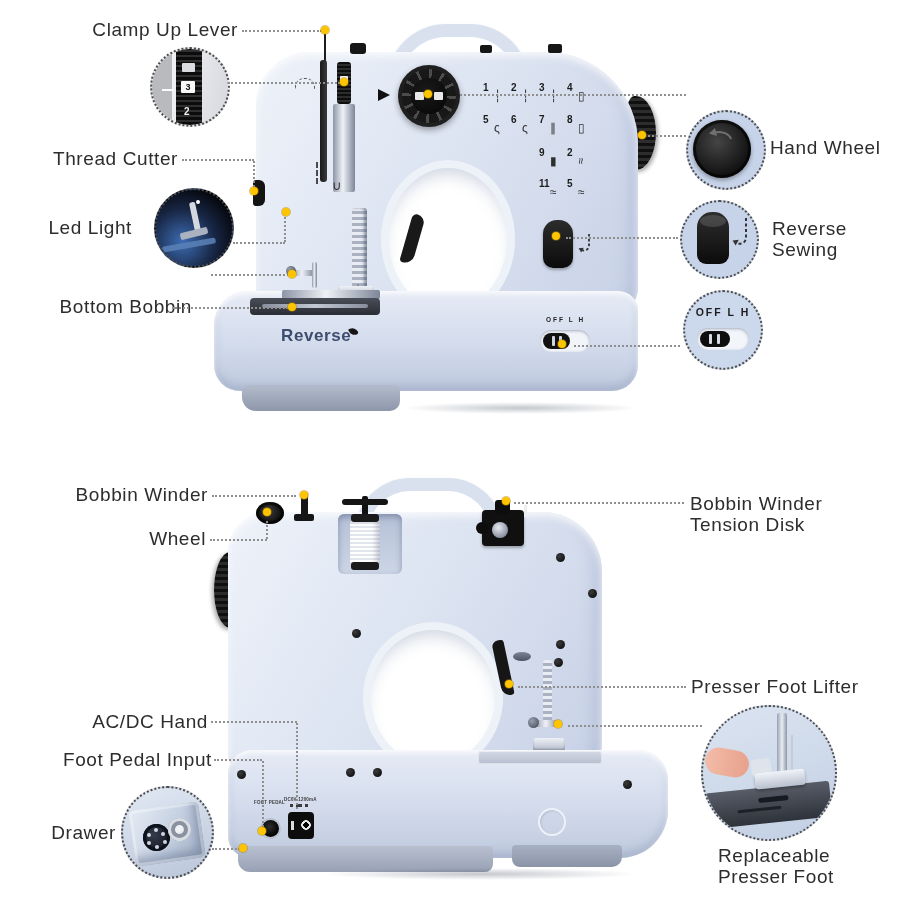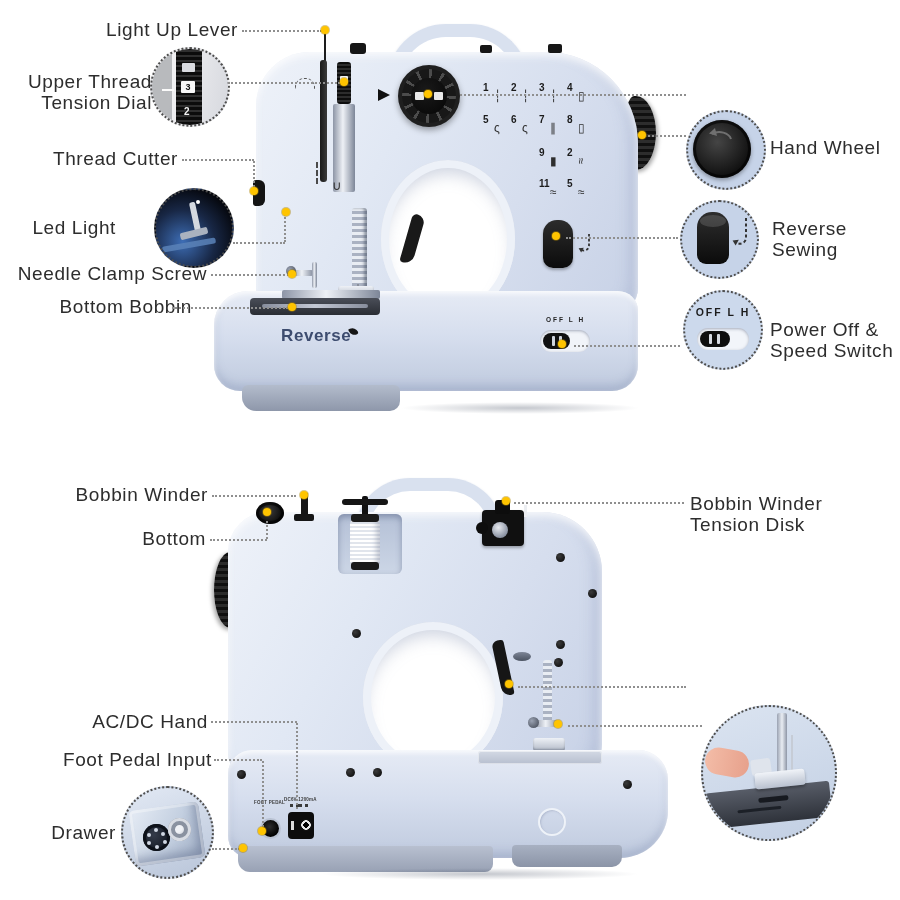--- a/index.html
+++ b/index.html
@@ -154,54 +154,51 @@
       <div class="abs" style="left:3px;top:3px;width:27px;height:16px;background:#111;border-radius:8px;">
         <div class="abs" style="left:9px;top:3px;width:3px;height:10px;background:#cfd4dd;border-radius:1px;"></div>
         <div class="abs" style="left:16px;top:3px;width:3px;height:10px;background:#cfd4dd;border-radius:1px;"></div>
       </div>
     </div>
 
     <div class="abs" style="left:242px;top:385px;width:158px;height:26px;background:linear-gradient(180deg,#b3bccc,#8e97aa);border-radius:6px 6px 10px 14px;"></div>
     <div class="abs" style="left:400px;top:402px;width:240px;height:12px;background:radial-gradient(ellipse at center,rgba(60,70,90,.3),rgba(60,70,90,0) 70%);"></div>
   </div>
 
-  <div class="lbl r" style="right:662px;top:20px;">Light Up Lever</div>
+  <div class="lbl r" style="right:662px;top:20px;">Clamp Up Lever</div>
   <div class="lead-h" style="left:242px;top:30px;width:80px;"></div>
   <div class="ydot" style="left:321px;top:26px;"></div>
 
-  <div class="lbl r big2" style="right:748px;top:71px;">Upper Thread
-Tension Dial</div>
   <div class="inset" style="left:150px;top:47px;width:76px;height:76px;background:linear-gradient(100deg,#f0f0f2 30%,#d6d8de);">
     <div class="abs" style="left:0;top:0;width:20px;height:76px;background:rgba(40,45,55,.28);"></div>
     <div class="abs" style="left:24px;top:0;width:26px;height:76px;background:repeating-linear-gradient(0deg,#0c0c0c 0 3px,#2f2f2f 3px 5px);"></div>
     <div class="abs" style="left:30px;top:14px;width:13px;height:9px;background:#d9dbe0;border-radius:1px;"></div>
     <div class="abs" style="left:29px;top:32px;width:14px;height:12px;background:#f7f7f7;border-radius:1px;text-align:center;font-size:9px;font-weight:bold;color:#111;line-height:12px;"><span>3</span></div>
     <div class="abs" style="left:10px;top:40px;width:12px;height:2px;background:#fafafa;"></div>
     <div class="abs" style="left:32px;top:57px;font-size:10px;font-weight:bold;color:#f2f2f2;"><span>2</span></div>
   </div>
   <div class="lead-h" style="left:228px;top:82px;width:112px;"></div>
   <div class="ydot" style="left:340px;top:78px;"></div>
 
   <div class="lbl r" style="right:722px;top:149px;">Thread Cutter</div>
   <div class="lead-h" style="left:182px;top:159px;width:72px;"></div>
   <div class="lead-v" style="left:253px;top:161px;height:26px;"></div>
   <div class="ydot" style="left:250px;top:187px;"></div>
 
-  <div class="lbl r" style="right:784px;top:218px;margin-left:40px;">Led Light</div>
+  <div class="lbl r" style="right:768px;top:218px;margin-left:40px;">Led Light</div>
   <div class="inset" style="left:154px;top:188px;width:76px;height:76px;background:radial-gradient(circle at 35% 68%,#3d6db5 0%,#182745 45%,#05070d 78%);">
     <div class="abs" style="left:36px;top:12px;width:6px;height:30px;background:#d4d9e0;transform:rotate(-12deg);border-radius:2px;"></div>
     <div class="abs" style="left:24px;top:40px;width:28px;height:7px;background:#aab2bf;transform:rotate(-14deg);border-radius:2px;"></div>
     <div class="abs" style="left:6px;top:52px;width:54px;height:6px;background:#5a82b8;transform:rotate(-10deg);opacity:.85;border-radius:2px;"></div>
     <div class="abs" style="left:40px;top:10px;width:4px;height:4px;border-radius:50%;background:#fff;"></div>
   </div>
   <div class="lead-h" style="left:233px;top:242px;width:52px;"></div>
   <div class="lead-v" style="left:284px;top:214px;height:28px;"></div>
   <div class="ydot" style="left:282px;top:208px;"></div>
 
-  <div class="lbl r" style="right:693px;top:264px;">Needle Clamp Screw</div>
   <div class="lead-h" style="left:211px;top:274px;width:78px;"></div>
   <div class="ydot" style="left:288px;top:270px;"></div>
 
   <div class="lbl r" style="right:708px;top:297px;">Bottom Bobbin</div>
   <div class="lead-h" style="left:172px;top:307px;width:116px;"></div>
   <div class="ydot" style="left:288px;top:303px;"></div>
 
   <div class="lead-h" style="left:460px;top:94px;width:226px;"></div>
   <div class="ydot" style="left:424px;top:90px;"></div>
 
@@ -223,22 +220,20 @@
       <div class="abs" style="left:3px;top:3px;width:26px;height:12px;background:rgba(255,255,255,.14);border-radius:50%;"></div>
     </div>
     <svg class="abs" style="left:50px;top:14px;" width="20" height="42" viewBox="0 0 20 42">
         <path d="M14 2 v20 a6 6 0 0 1 -11 3" fill="none" stroke="#333" stroke-width="2" stroke-dasharray="3 2.5"></path>
         <path d="M3.6 29.5 l-3-5 6.2-0.7 z" fill="#333"></path>
       </svg>
   </div>
   <div class="lead-h" style="left:566px;top:237px;width:112px;"></div>
   <div class="ydot" style="left:552px;top:232px;"></div>
 
-  <div class="lbl big2" style="left:770px;top:319px;">Power Off &amp;
-Speed Switch</div>
   <div class="inset" style="left:683px;top:290px;width:76px;height:76px;background:#ccd9ec;">
     <div class="abs" style="left:0;top:14px;width:100%;text-align:center;font-size:10.5px;font-weight:bold;letter-spacing:2px;color:#1c1c1c;">OFF L H</div>
     <div class="abs" style="left:12px;top:36px;width:52px;height:22px;background:#f2f5fa;border-radius:11px;box-shadow:inset 0 1px 3px rgba(90,100,125,.5);">
       <div class="abs" style="left:3px;top:3px;width:30px;height:16px;background:#0e0e0e;border-radius:8px;">
         <div class="abs" style="left:9px;top:3px;width:3px;height:10px;background:#d7dbe3;border-radius:1px;"></div>
         <div class="abs" style="left:17px;top:3px;width:3px;height:10px;background:#d7dbe3;border-radius:1px;"></div>
       </div>
     </div>
   </div>
   <div class="lead-h" style="left:574px;top:345px;width:106px;"></div>
@@ -301,43 +296,46 @@
     <div class="abs" style="left:238px;top:846px;width:255px;height:26px;background:linear-gradient(180deg,#b8c0d0,#98a1b4);border-radius:4px 4px 8px 12px;"></div>
     <div class="abs" style="left:512px;top:845px;width:110px;height:22px;background:linear-gradient(180deg,#a8b1c2,#8b94a7);border-radius:4px 4px 10px 8px;"></div>
     <div class="abs" style="left:320px;top:868px;width:320px;height:12px;background:radial-gradient(ellipse at center,rgba(60,70,90,.3),rgba(60,70,90,0) 70%);"></div>
   </div>
 
   <div class="lbl r" style="right:692px;top:485px;">Bobbin Winder</div>
   <div class="lead-h" style="left:212px;top:495px;width:84px;"></div>
   <div class="ydot" style="left:300px;top:491px;"></div>
   <div class="ydot" style="left:263px;top:508px;"></div>
 
-  <div class="lbl r" style="right:694px;top:529px;">Bottom</div>
+  <div class="lbl r" style="right:694px;top:529px;">Wheel</div>
   <div class="lead-h" style="left:210px;top:539px;width:57px;"></div>
   <div class="lead-v" style="left:266px;top:521px;height:18px;"></div>
 
   <div class="lbl big2" style="left:690px;top:493px;">Bobbin Winder
 Tension Disk</div>
   <div class="lead-h" style="left:514px;top:502px;width:170px;"></div>
   <div class="ydot" style="left:502px;top:497px;"></div>
 
+  <div class="lbl" style="left:691px;top:677px;">Presser Foot Lifter</div>
   <div class="lead-h" style="left:518px;top:686px;width:168px;"></div>
   <div class="ydot" style="left:505px;top:680px;"></div>
 
   <div class="inset" style="left:701px;top:705px;width:132px;height:132px;background:linear-gradient(160deg,#dbe4f1,#c2cfe3);">
     <div class="abs" style="left:2px;top:42px;width:44px;height:27px;background:linear-gradient(90deg,#f3bca7,#e7a18c);border-radius:14px;transform:rotate(10deg);"></div>
     <div class="abs" style="left:4px;top:80px;width:124px;height:36px;background:linear-gradient(180deg,#585d68,#2e323a);transform:rotate(-6deg);border-radius:3px;">
       <div class="abs" style="left:52px;top:10px;width:30px;height:5px;background:#171a20;border-radius:2px;"></div>
       <div class="abs" style="left:30px;top:20px;width:44px;height:3px;background:#1c2027;border-radius:2px;"></div>
     </div>
     <div class="abs" style="left:74px;top:6px;width:10px;height:62px;background:linear-gradient(90deg,#9aa2b2,#e9edf3,#8e96a6);border-radius:2px;"></div>
     <div class="abs" style="left:88px;top:28px;width:2px;height:48px;background:#c6ccd6;"></div>
     <div class="abs" style="left:48px;top:52px;width:20px;height:16px;background:#dfe4ec;transform:rotate(-8deg);border-radius:3px;"></div>
     <div class="abs" style="left:52px;top:64px;width:50px;height:16px;background:linear-gradient(180deg,#f0f3f8,#b9c1cf);transform:rotate(-6deg);border-radius:3px;box-shadow:0 2px 3px rgba(0,0,0,.3);"></div>
   </div>
+  <div class="lbl big2" style="left:718px;top:845px;">Replaceable
+Presser Foot</div>
   <div class="lead-h" style="left:568px;top:725px;width:134px;"></div>
   <div class="ydot" style="left:554px;top:720px;"></div>
 
   <div class="lbl r" style="right:692px;top:712px;">AC/DC Hand</div>
   <div class="lead-h" style="left:211px;top:721px;width:86px;"></div>
   <div class="lead-v" style="left:296px;top:723px;height:86px;"></div>
 
   <div class="lbl r" style="right:688px;top:750px;">Foot Pedal Input</div>
   <div class="lead-h" style="left:214px;top:759px;width:48px;"></div>
   <div class="lead-v" style="left:262px;top:761px;height:66px;"></div>

